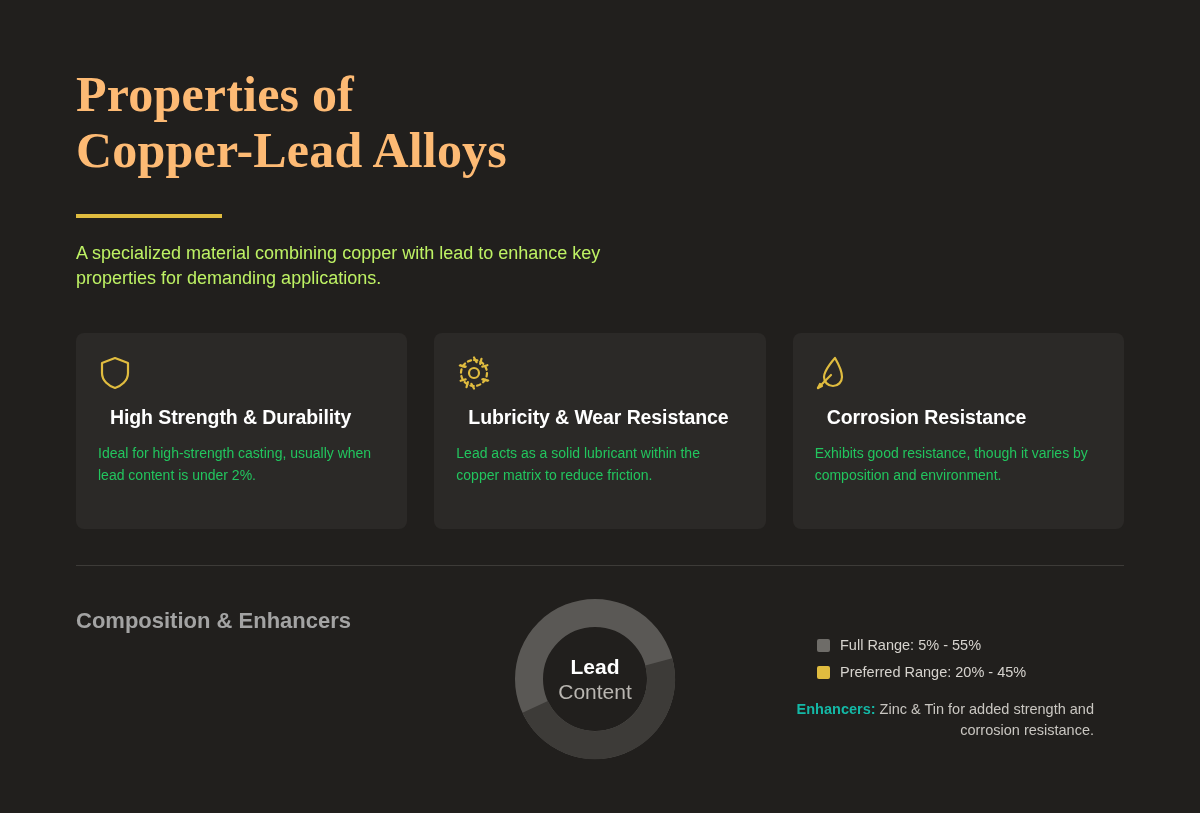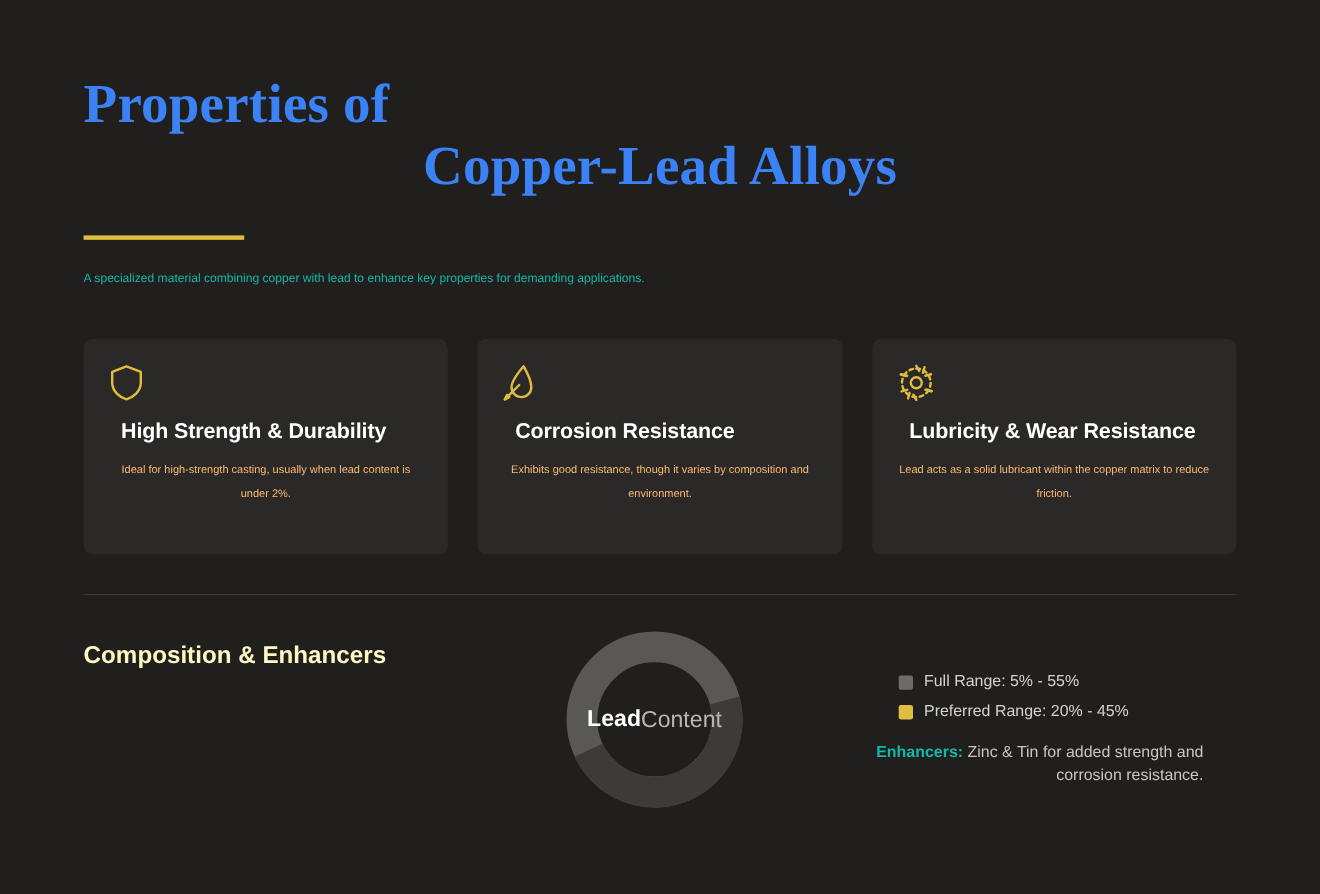--- a/index.html
+++ b/index.html
@@ -22,40 +22,40 @@
     box-sizing: border-box;
     padding: 0 76px;
   }
 
   
   .title {
     font-family: "Liberation Serif", serif;
     font-weight: bold;
     font-size: 50px;
     line-height: 56px;
-    color: #3b82f6;
+    color: #fdba74;
     margin: 0;
     padding-top: 66px;
     letter-spacing: 0.2px;
   }
-  .title .line2 { display: block; text-align: center; }
+  .title .line2 { display: block; }
 
   .title-rule {
     width: 146px;
     height: 4px;
     background: #e0bc3f;
     margin-top: 36px;
     margin-bottom: 0;
   }
 
   .subtitle {
     margin: 23px 0 0 0;
-    font-size: 11px;
+    font-size: 18px;
     line-height: 25px;
-    color: #14b8a6;
+    color: #bef264;
     max-width: 560px;
   }
 
   
   .cards {
     display: flex;
     gap: 27px;
     margin-top: 42px;
   }
   .card {
@@ -74,63 +74,62 @@
   .card-icon svg { display: block; }
   .card-title {
     font-size: 19.5px;
     font-weight: bold;
     color: #ffffff;
     margin: 15px 0 0 12px;
     letter-spacing: -0.1px;
   }
   .card-desc {
     margin: 13px 0 0 0;
-    font-size: 10px;
+    font-size: 14px;
     line-height: 22px;
-    color: #fdba74;
-    text-align: center;
+    color: #22c55e;
   }
 
   
   .section-divider {
     height: 1px;
     background: #3d3b38;
     margin-top: 36px;
   }
 
   
   .composition {
     display: flex;
     align-items: flex-start;
     margin-top: 28px;
     position: relative;
     height: 200px;
   }
   .comp-heading {
     font-size: 22px;
     font-weight: bold;
-    color: #fef9c3;
+    color: #a3a3a3;
     margin: 14px 0 0 0;
     width: 420px;
     flex: 0 0 420px;
   }
   .donut-wrap {
     position: relative;
     width: 170px;
     height: 170px;
     flex: 0 0 170px;
     margin-left: 14px;
   }
   .donut-wrap svg { display: block; }
   .donut-center {
     position: absolute;
     top: 0; left: 0;
     width: 170px; height: 170px;
     display: flex;
-    flex-direction: row;
+    flex-direction: column;
     align-items: center;
     justify-content: center;
     pointer-events: none;
   }
   .donut-label {
     font-size: 21px;
     font-weight: bold;
     color: #ffffff;
     line-height: 24px;
   }
@@ -193,46 +192,46 @@
   <div class="cards">
 
     <div class="card">
       <span class="card-icon">
         <svg width="34" height="36" viewBox="0 0 34 36" fill="none" stroke="#e0bc3f" stroke-width="2.2" stroke-linejoin="round" stroke-linecap="round">
           <path d="M17 3 L30 8 V18 C30 26 23 31 17 33 C11 31 4 26 4 18 V8 Z"></path>
         </svg>
       </span>
       <div class="card-title">High Strength &amp; Durability</div>
       <div class="card-desc">Ideal for high-strength casting, usually when lead content is under 2%.</div>
+    </div>
+
+    <div class="card">
+      <span class="card-icon">
+        <svg width="36" height="36" viewBox="0 0 36 36" fill="none" stroke="#e0bc3f" stroke-width="2.2" stroke-linejoin="round" stroke-linecap="round">
+          <circle cx="18" cy="18" r="5"></circle>
+          <path d="M18 2.5 L20.6 7.2 M18 33.5 L15.4 28.8 M31.4 10.2 L26.3 11.6 M4.6 25.8 L9.7 24.4 M31.4 25.8 L26.3 24.4 M4.6 10.2 L9.7 11.6 M25.5 3.8 L24.1 8.9 M10.5 32.2 L11.9 27.1 M32.2 25.5 L27.1 24.1 M3.8 10.5 L8.9 11.9"></path>
+          <path d="M18 5 A13 13 0 0 1 31 18 A13 13 0 0 1 18 31 A13 13 0 0 1 5 18 A13 13 0 0 1 18 5 Z" stroke-dasharray="3.4 3.4"></path>
+        </svg>
+      </span>
+      <div class="card-title">Lubricity &amp; Wear Resistance</div>
+      <div class="card-desc">Lead acts as a solid lubricant within the copper matrix to reduce friction.</div>
     </div>
 
     <div class="card">
       <span class="card-icon">
         <svg width="30" height="36" viewBox="0 0 30 36" fill="none" stroke="#e0bc3f" stroke-width="2.2" stroke-linejoin="round" stroke-linecap="round">
           <path d="M20 3 C20 3 9 15 9 22 C9 27 13 31 18 31 C23 31 27 27 27 22 C27 15 20 3 20 3 Z"></path>
           <path d="M3 33 L16 20"></path>
           <path d="M3 33 L7 31 M3 33 L5 29"></path>
         </svg>
       </span>
       <div class="card-title">Corrosion Resistance</div>
       <div class="card-desc">Exhibits good resistance, though it varies by composition and environment.</div>
     </div>
 
-    <div class="card">
-      <span class="card-icon">
-        <svg width="36" height="36" viewBox="0 0 36 36" fill="none" stroke="#e0bc3f" stroke-width="2.2" stroke-linejoin="round" stroke-linecap="round">
-          <circle cx="18" cy="18" r="5"></circle>
-          <path d="M18 2.5 L20.6 7.2 M18 33.5 L15.4 28.8 M31.4 10.2 L26.3 11.6 M4.6 25.8 L9.7 24.4 M31.4 25.8 L26.3 24.4 M4.6 10.2 L9.7 11.6 M25.5 3.8 L24.1 8.9 M10.5 32.2 L11.9 27.1 M32.2 25.5 L27.1 24.1 M3.8 10.5 L8.9 11.9"></path>
-          <path d="M18 5 A13 13 0 0 1 31 18 A13 13 0 0 1 18 31 A13 13 0 0 1 5 18 A13 13 0 0 1 18 5 Z" stroke-dasharray="3.4 3.4"></path>
-        </svg>
-      </span>
-      <div class="card-title">Lubricity &amp; Wear Resistance</div>
-      <div class="card-desc">Lead acts as a solid lubricant within the copper matrix to reduce friction.</div>
-    </div>
-
   </div>
 
   <div class="section-divider"></div>
 
   <div class="composition">
 
     <div class="comp-heading">Composition &amp; Enhancers</div>
 
     <div class="donut-wrap">
       <svg width="170" height="170" viewBox="0 0 170 170">

